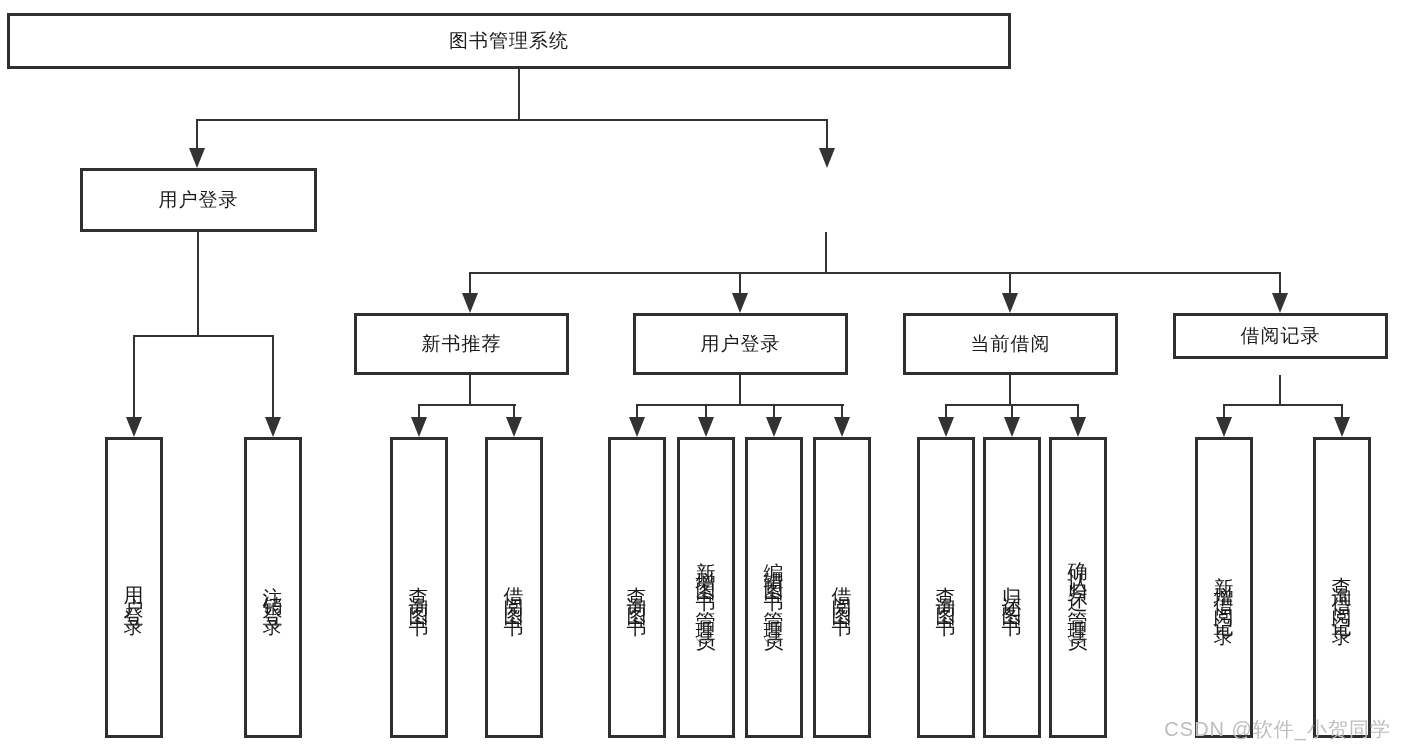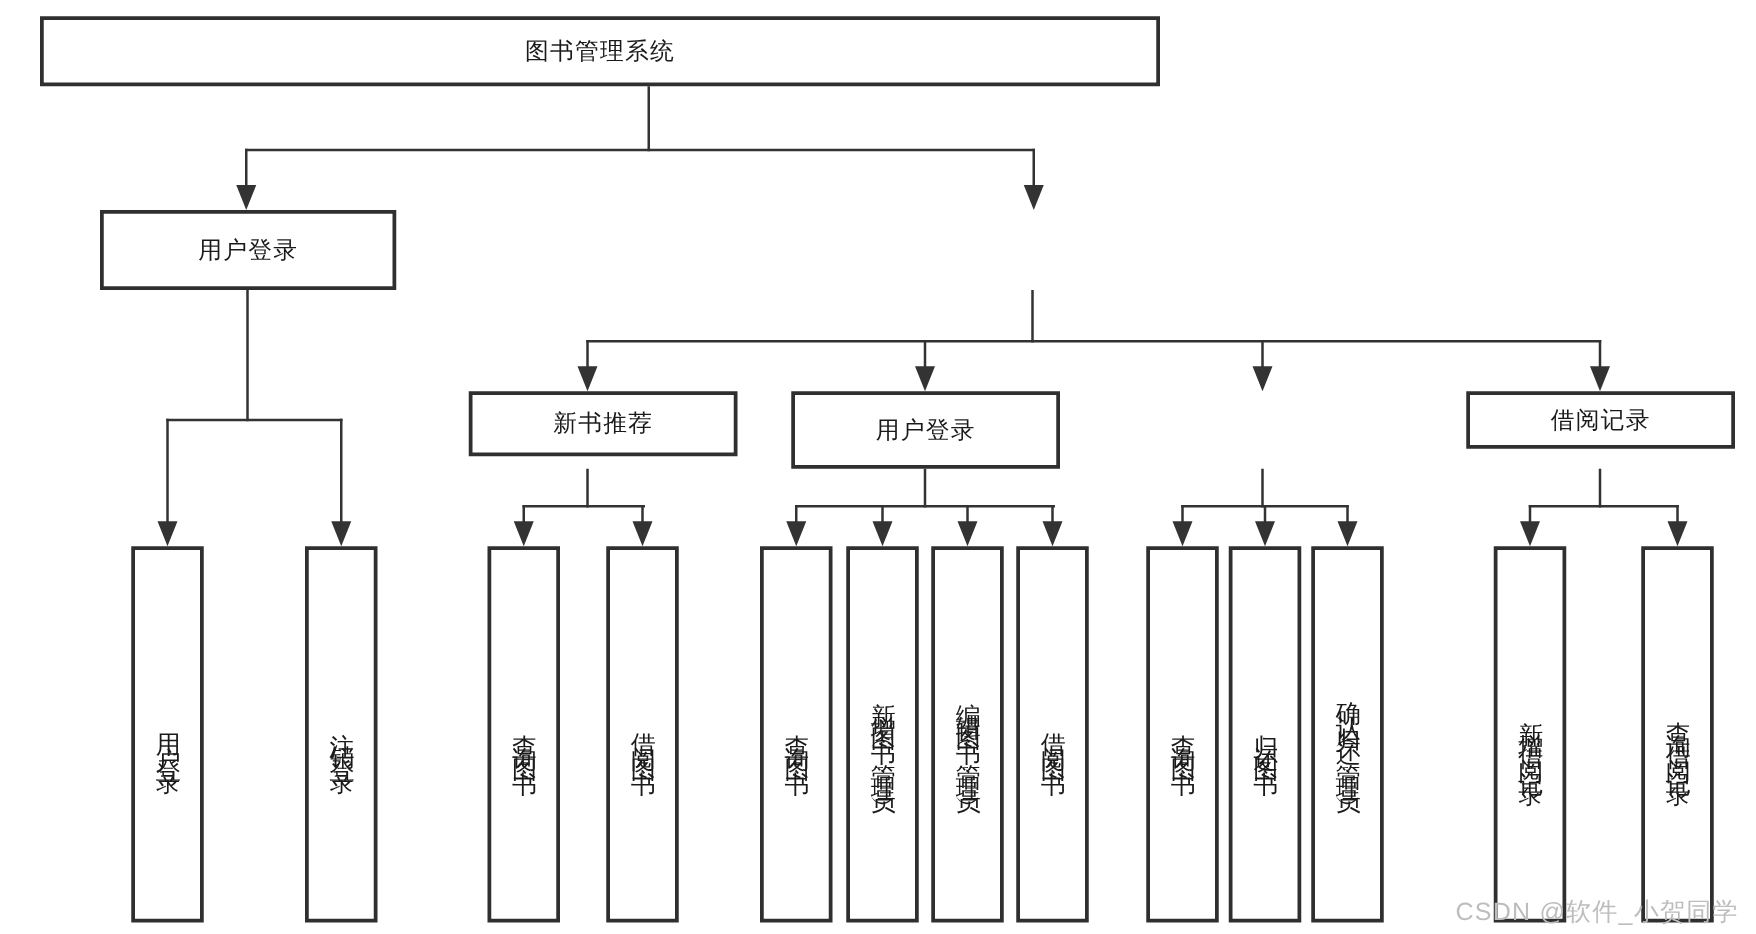--- a/index.html
+++ b/index.html
@@ -51,21 +51,21 @@
     letter-spacing:1px;
     z-index:5;
     white-space:nowrap;
   }
 </style>
 </head>
 <body>
 
 <div class="canvas">
 
-  <div class="box" style="left:32px;top:13px;width:896px;height:56px">图书管理系统</div>
+  <div class="box" style="left:7px;top:13px;width:1004px;height:56px">图书管理系统</div>
 
   <div class="vline" style="left:518px;top:69px;height:52px"></div>
   <div class="hline" style="left:196px;top:119px;width:632px"></div>
   <div class="vline" style="left:196px;top:119px;height:30px"></div>
   <div class="arrow" style="left:189px;top:148px"></div>
   <div class="vline" style="left:826px;top:119px;height:30px"></div>
   <div class="arrow" style="left:819px;top:148px"></div>
 
   <div class="box" style="left:80px;top:168px;width:237px;height:64px">用户登录</div>
 
@@ -80,22 +80,23 @@
   <div class="hline" style="left:469px;top:272px;width:812px"></div>
   <div class="vline" style="left:469px;top:272px;height:22px"></div>
   <div class="arrow" style="left:462px;top:293px"></div>
   <div class="vline" style="left:739px;top:272px;height:22px"></div>
   <div class="arrow" style="left:732px;top:293px"></div>
   <div class="vline" style="left:1009px;top:272px;height:22px"></div>
   <div class="arrow" style="left:1002px;top:293px"></div>
   <div class="vline" style="left:1279px;top:272px;height:22px"></div>
   <div class="arrow" style="left:1272px;top:293px"></div>
 
-  <div class="box" style="left:375px;top:313px;width:215px;height:52px">新书推荐</div>
+  <div class="box" style="left:354px;top:313px;width:215px;height:62px">新书推荐</div>
   <div class="box" style="left:633px;top:313px;width:215px;height:62px">用户登录</div>
+  <div class="box" style="left:903px;top:313px;width:215px;height:62px">当前借阅</div>
   <div class="box" style="left:1173px;top:313px;width:215px;height:46px">借阅记录</div>
 
   <div class="vline" style="left:469px;top:375px;height:31px"></div>
   <div class="hline" style="left:418px;top:404px;width:98px"></div>
   <div class="vline" style="left:418px;top:404px;height:14px"></div>
   <div class="arrow" style="left:411px;top:417px"></div>
   <div class="vline" style="left:513px;top:404px;height:14px"></div>
   <div class="arrow" style="left:506px;top:417px"></div>
 
   <div class="vline" style="left:739px;top:375px;height:31px"></div>

